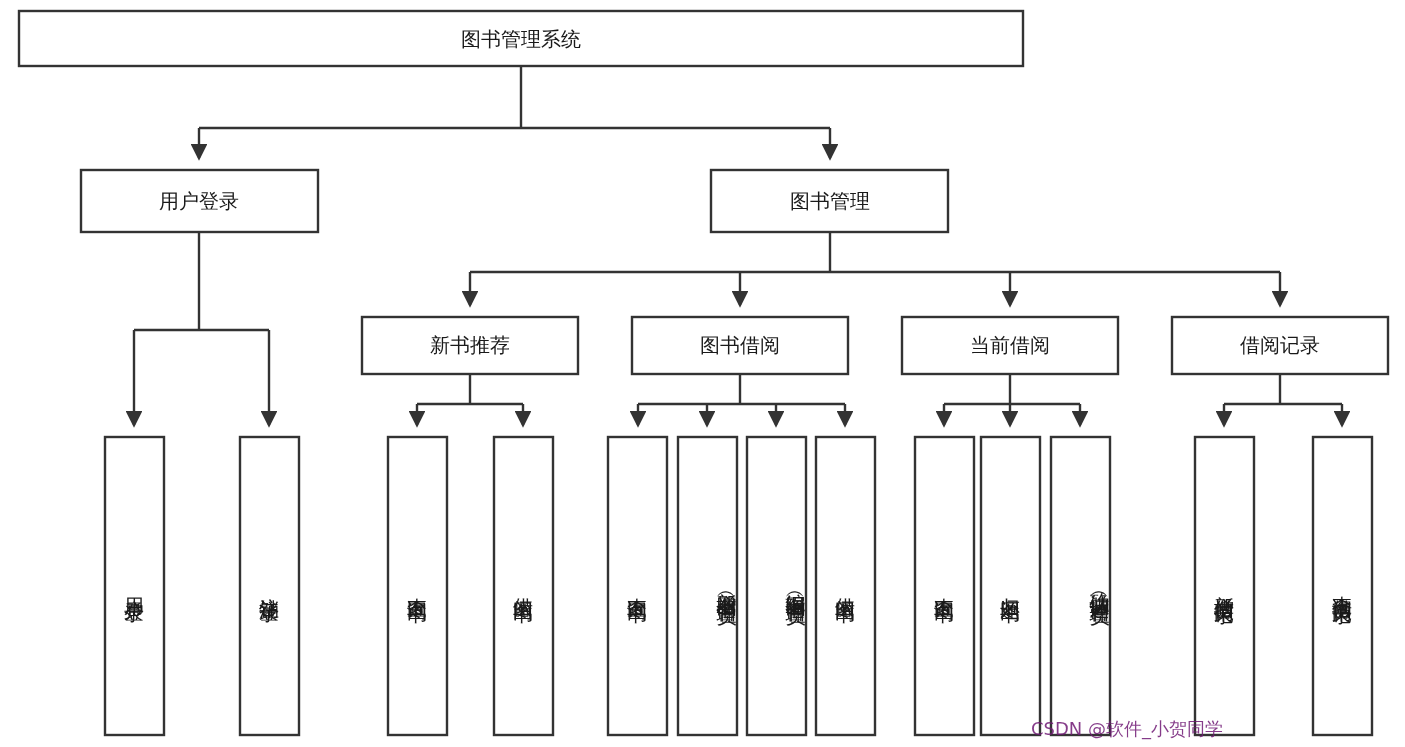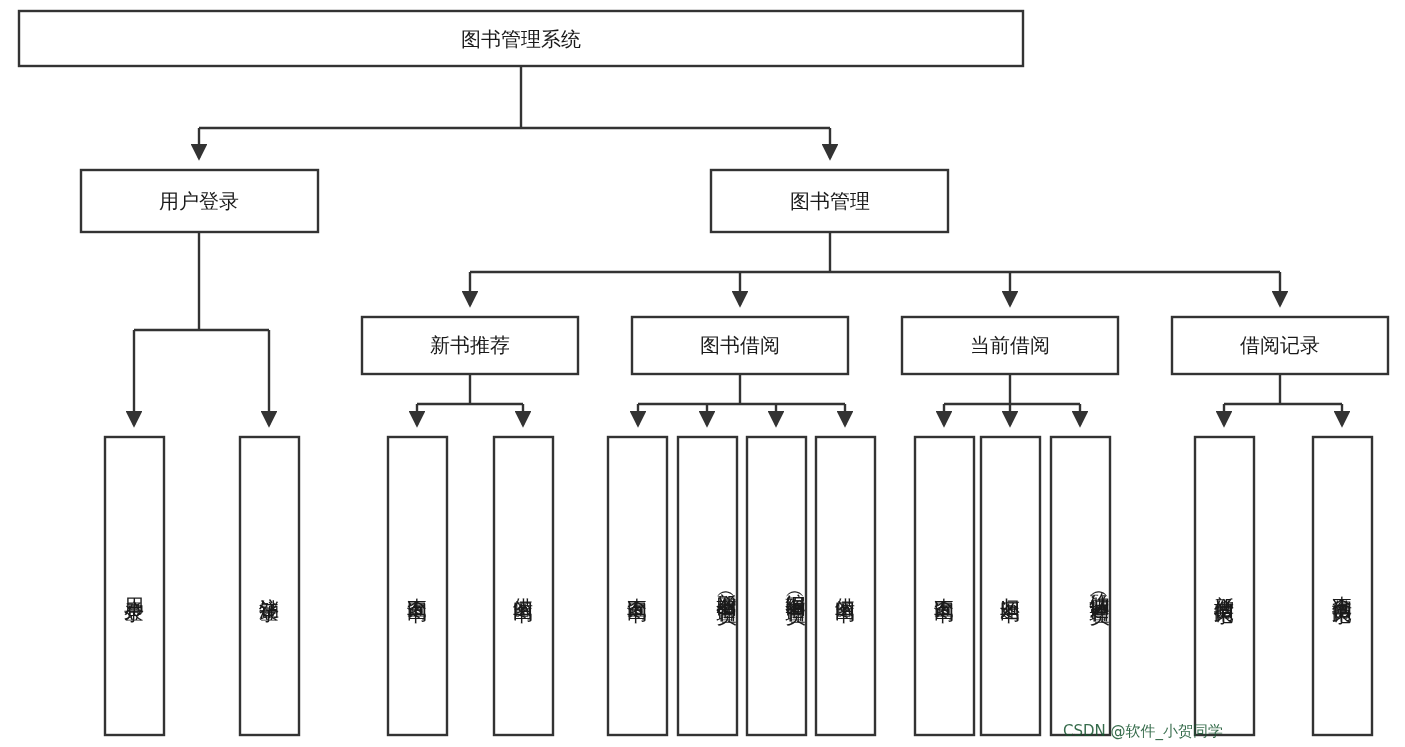--- a/index.html
+++ b/index.html
@@ -60,22 +60,22 @@
     letter-spacing: 2px;
     text-align: center;
     white-space: nowrap;
     pointer-events: none;
   }
   .watermark {
     position: absolute;
     right: 10px;
     bottom: 6px;
     font-family: "DejaVu Sans", "Liberation Sans", sans-serif;
-    font-size: 15px;
-    color: #14532d;
+    font-size: 18px;
+    color: #701a75;
     opacity: 0.85;
     white-space: nowrap;
   }
 </style>
 </head>
 <body>
 
 <div id="diagram-root">
 
   <svg class="diagram-svg" viewBox="0 0 1405 747" xmlns="http://www.w3.org/2000/svg">

